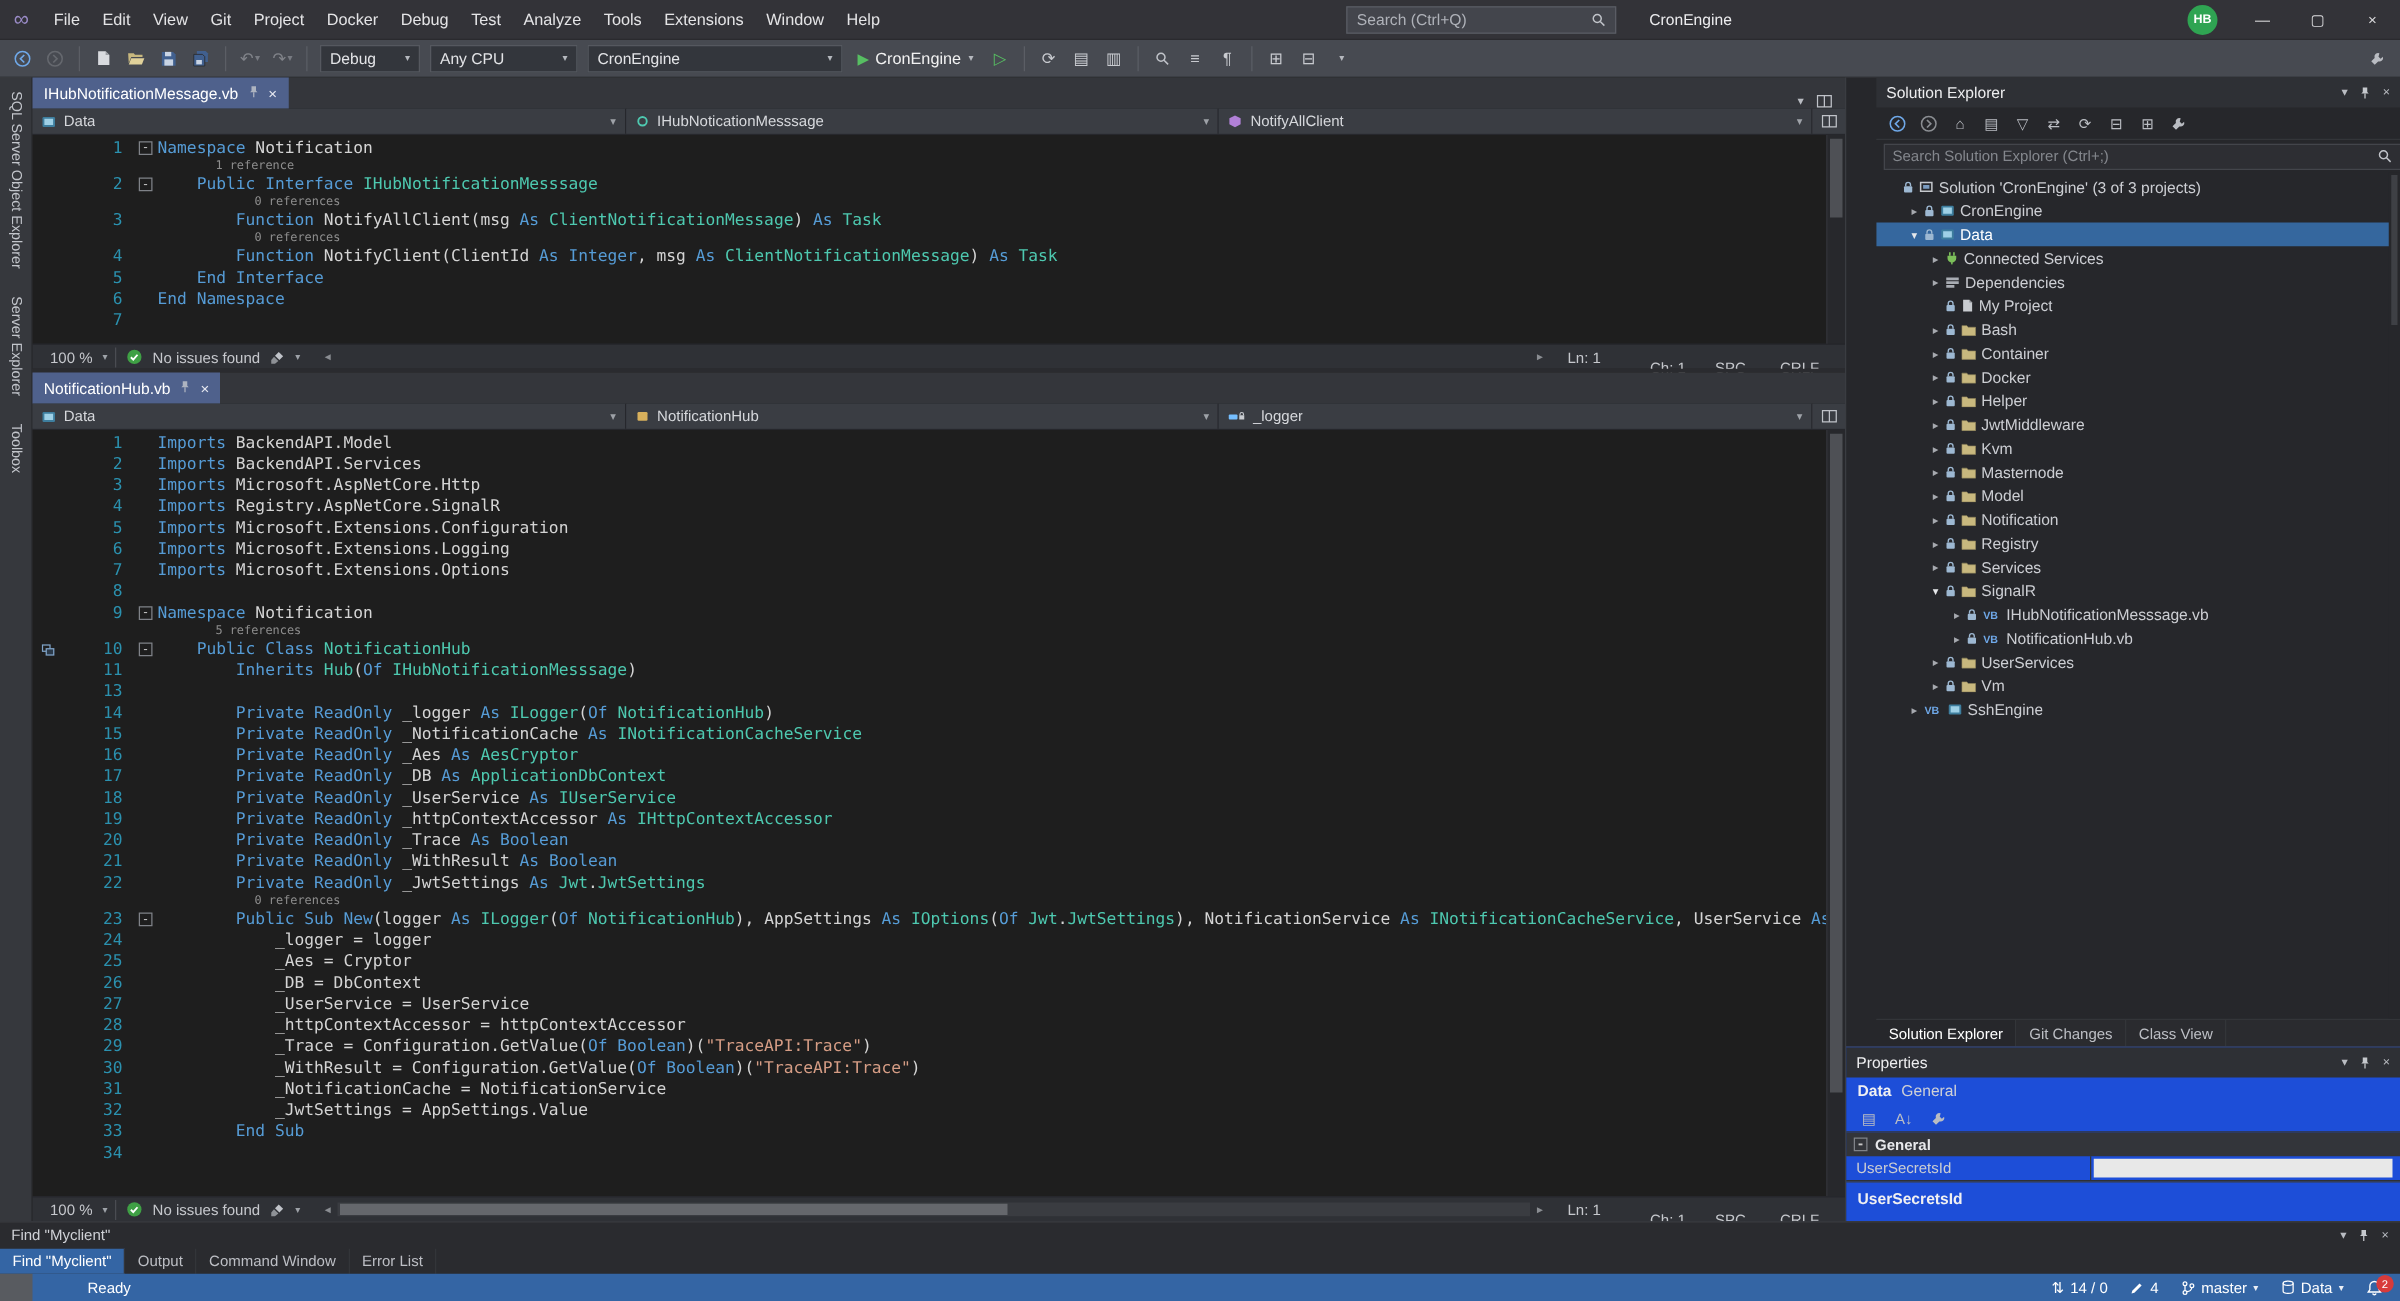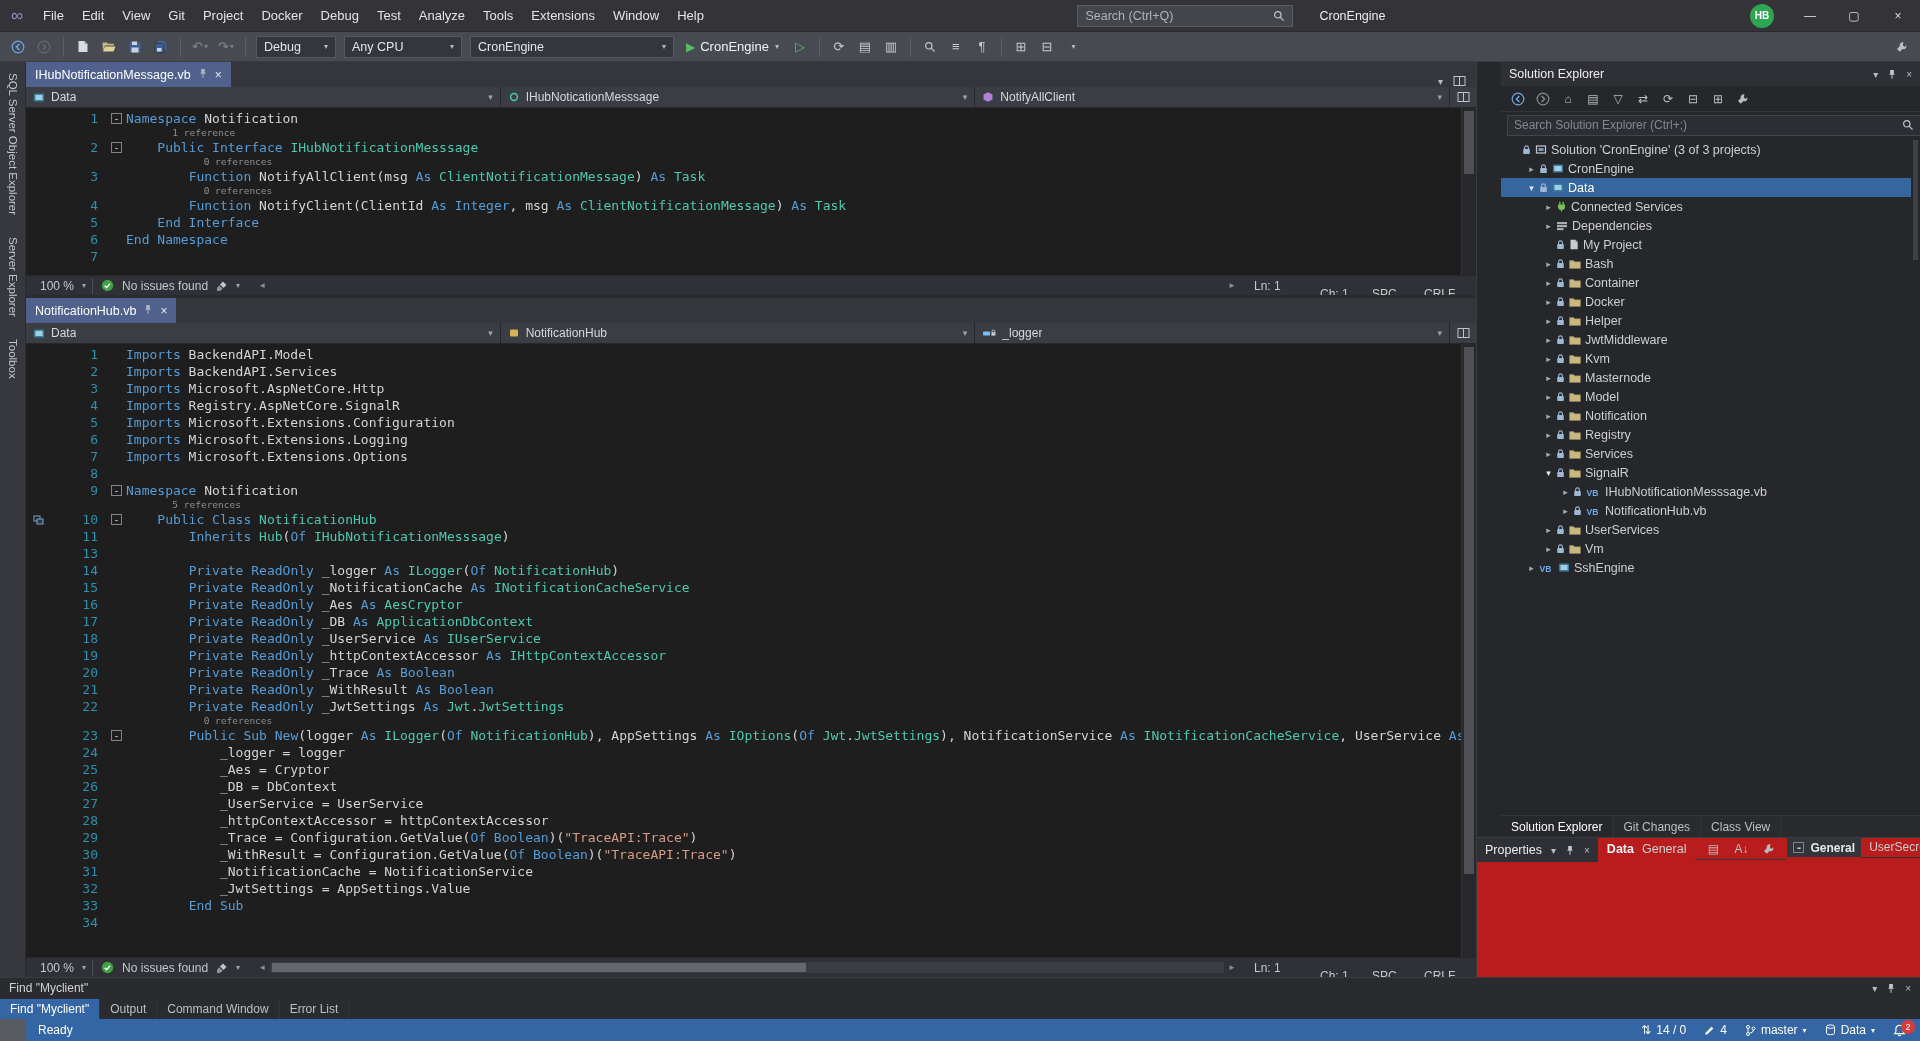--- a/index.html
+++ b/index.html
@@ -106,21 +106,21 @@
   .ticon{margin-right:4px;display:flex;align-items:flex-start;}
   .tlabel{overflow:hidden;}
   .se-vscroll{position:absolute;right:0;top:0;bottom:0;width:9px;background:#26272B;}
   .se-vthumb{position:absolute;left:2px;right:2px;top:2px;height:120px;background:#3E4045;}
   .panel-tabs{height:22px;display:flex;background:#2A2B2F;border-top:1px solid #333539;flex:none;}
   .ptab{padding:0 10px;display:flex;align-items:center;font-size:12px;color:#BDBFC5;border-right:1px solid #333539;}
   .ptab.active{background:#26272B;color:#FFFFFF;}
   .ptab.blue{background:#3465A4;color:#fff;}
 
   
-  .props{height:140px;flex:none;border-top:1px solid #3A3C41;display:flex;flex-direction:row;background:#b91c1c;}
+  .props{height:140px;flex:none;border-top:1px solid #3A3C41;display:flex;flex-direction:column;background:#1d4ed8;}
   .props-obj{height:22px;display:flex;align-items:center;gap:8px;padding:0 9px;font-size:12.5px;flex:none;}
   .props-obj .oname{font-weight:bold;color:#F0F0F2;}
   .props-obj .otype{color:#CFD1D6;}
   .props-tb{height:22px;display:flex;align-items:center;gap:6px;padding:0 7px;border-bottom:1px solid #333539;flex:none;color:#BBBEC4;font-size:11px;}
   .pcat{height:19px;background:#33353A;display:flex;align-items:center;gap:6px;padding:0 6px;font-size:12px;font-weight:bold;color:#E8E9EC;flex:none;}
   .pcat .pm{width:11px;height:11px;border:1px solid #7F8288;font-size:10px;line-height:9px;text-align:center;color:#C8C8C8;font-family:"DejaVu Sans Mono",monospace;}
   .prow{height:20px;display:flex;flex:none;border-bottom:1px solid #2E3035;}
   .pname{width:196px;padding:2px 8px;color:#CBCDD2;font-size:12px;border-right:1px solid #333539;}
   .pval{flex:1;margin:2px 6px 2px 2px;background:#E8E8E8;}
   .pdesc{flex:1;padding:6px 9px;border-top:1px solid #3A3C41;}
@@ -129,21 +129,21 @@
   
   .findpanel{height:42px;flex:none;background:#2A2B2F;border-top:1px solid #3A3C41;display:flex;flex-direction:column;}
   .find-h{height:21px;display:flex;align-items:center;padding:0 9px;font-size:12px;color:#CFD1D6;}
   .find-h .ph-gap{flex:1;}
   .find-h .ph-ic{margin-left:9px;color:#B9BCC2;font-size:10px;display:flex;}
   .find-tabs{height:21px;display:flex;}
 
   
   .statusbar{height:22px;background:#3465A4;display:flex;align-items:center;flex:none;color:#FFFFFF;font-size:12px;}
   .sb-corner{width:26px;height:22px;background:#585B60;flex:none;}
-  .sb-ready{padding:0 12px;}
+  .sb-ready{padding:0 12px;margin-left:32px;}
   .sb-gap{flex:1;}
   .sb-item{display:flex;align-items:center;gap:5px;margin-right:18px;}
   .sb-item .schev{font-size:8px;opacity:.9;}
   .bellwrap{position:relative;margin-right:14px;}
   .badge{position:absolute;top:-4px;right:-9px;min-width:14px;height:14px;border-radius:8px;background:#D83B3B;color:#fff;
     font-size:9px;display:flex;align-items:center;justify-content:center;padding:0 3px;}
 </style>
 </head>
 <body>
 

